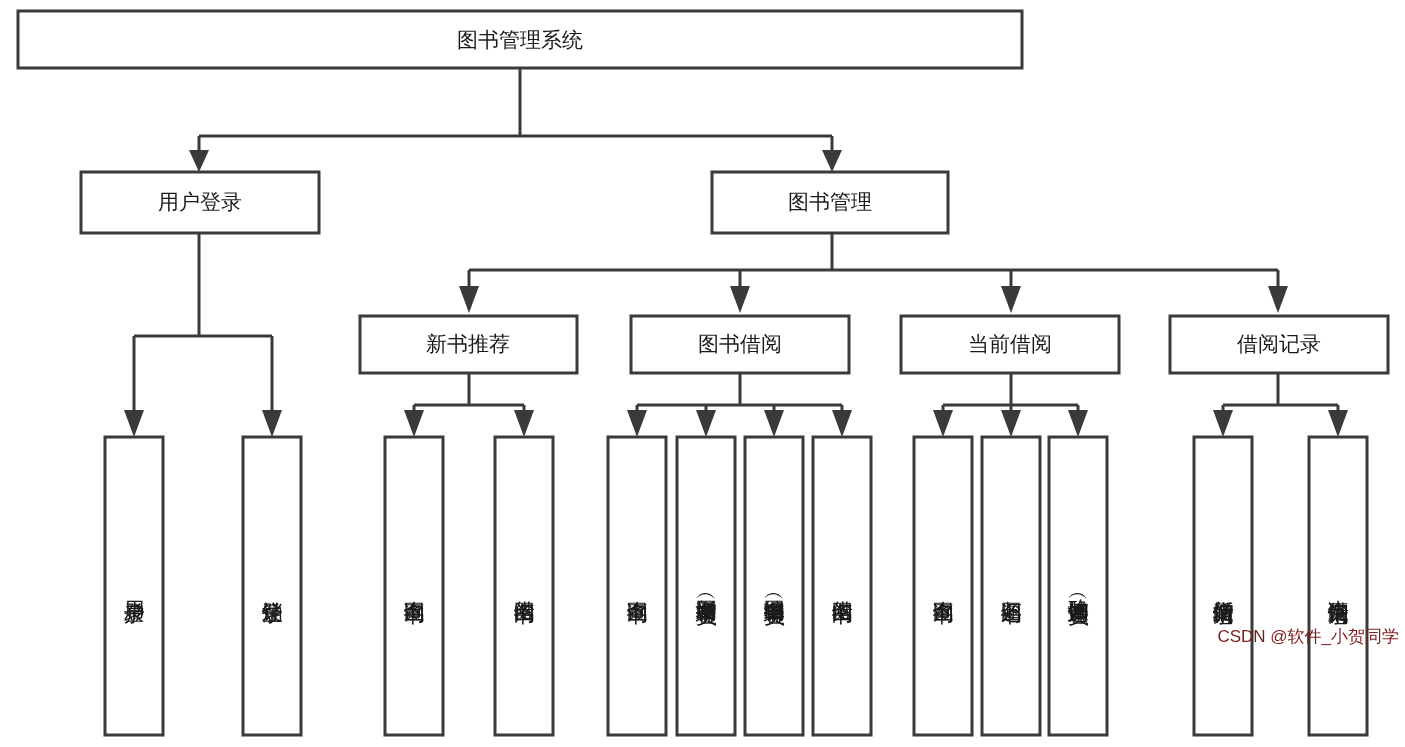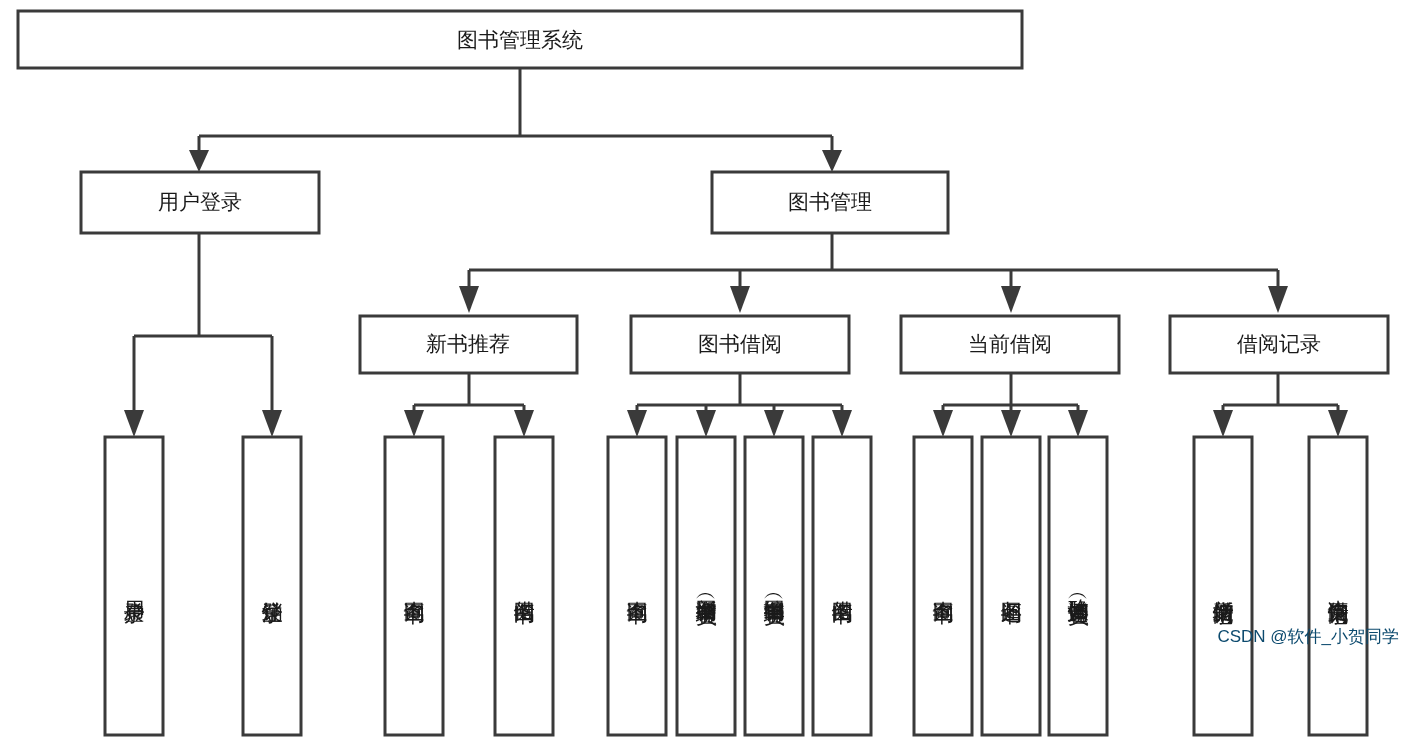--- a/index.html
+++ b/index.html
@@ -64,21 +64,21 @@
     white-space: nowrap;
     pointer-events: none;
     user-select: none;
   }
   .watermark {
     position: absolute;
     right: 6px;
     bottom: 2px;
     font-family: "Liberation Sans", "DejaVu Sans", sans-serif;
     font-size: 17px;
-    color: #0c4a6e;
+    color: #7f1d1d;
     white-space: nowrap;
     user-select: none;
   }
 </style>
 </head>
 <body>
 
 <div id="diagram-root">
 
   <svg class="diagram-svg" viewBox="0 0 1405 747" xmlns="http://www.w3.org/2000/svg">

